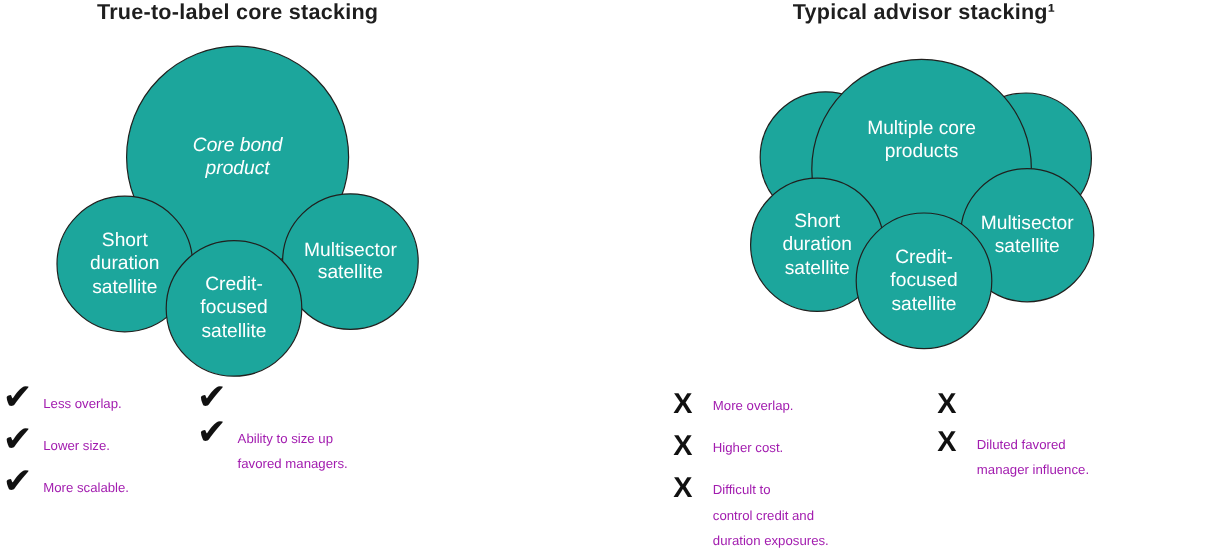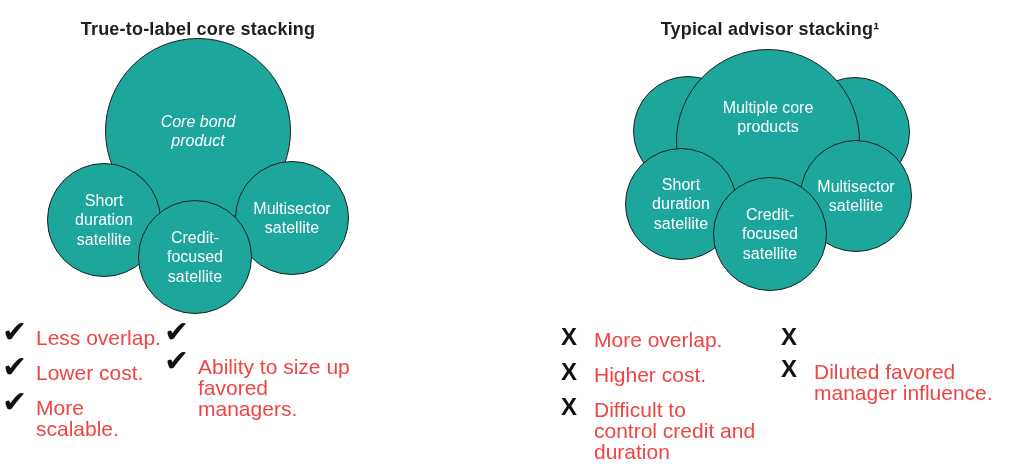--- a/index.html
+++ b/index.html
@@ -8,21 +8,21 @@
     background: #ffffff;
     font-family: "Liberation Sans", sans-serif;
     color: #1e1e1e;
     position: relative;
     overflow: hidden;
   }
   .canvas { position: absolute; inset: 0; }
 
   .panel-title {
     position: absolute;
-    top: 19px;
+    top: 0;
     transform: translateX(-50%);
     font-size: 18px;
     font-weight: 700;
     letter-spacing: 0.2px;
     white-space: nowrap;
     color: #1e1e1e;
   }
   .panel-title.left  { left: 198px; }
   .panel-title.right { left: 770px; text-align: right; }
 
@@ -83,24 +83,24 @@
     margin-top: -6px;
   }
   .mark.cross {
     width: 33px;
     font-size: 24px;
     font-weight: 800;
     margin-top: -3px;
     letter-spacing: 0;
   }
   .point-text {
-    font-size: 21px;
+    font-size: 11px;
     line-height: 21px;
     white-space: pre-line;
-    color: #ef4444;
+    color: #a21caf;
   }
 </style>
 </head>
 <body>
 
 <div class="canvas">
 
   <div class="panel-title left">True-to-label core stacking</div>
   <div class="panel-title right">Typical advisor stacking¹</div>
 
@@ -144,21 +144,21 @@
 satellite</span>
   </div>
 
   <div class="points col-l1">
     <div class="point">
       <span class="mark check">✔</span>
       <span class="point-text">Less overlap.</span>
     </div>
     <div class="point">
       <span class="mark check">✔</span>
-      <span class="point-text">Lower cost.</span>
+      <span class="point-text">Lower size.</span>
     </div>
     <div class="point">
       <span class="mark check">✔</span>
       <span class="point-text">More scalable.</span>
     </div>
   </div>
 
   <div class="points col-l2">
     <div class="point">
       <span class="mark check">✔</span>

